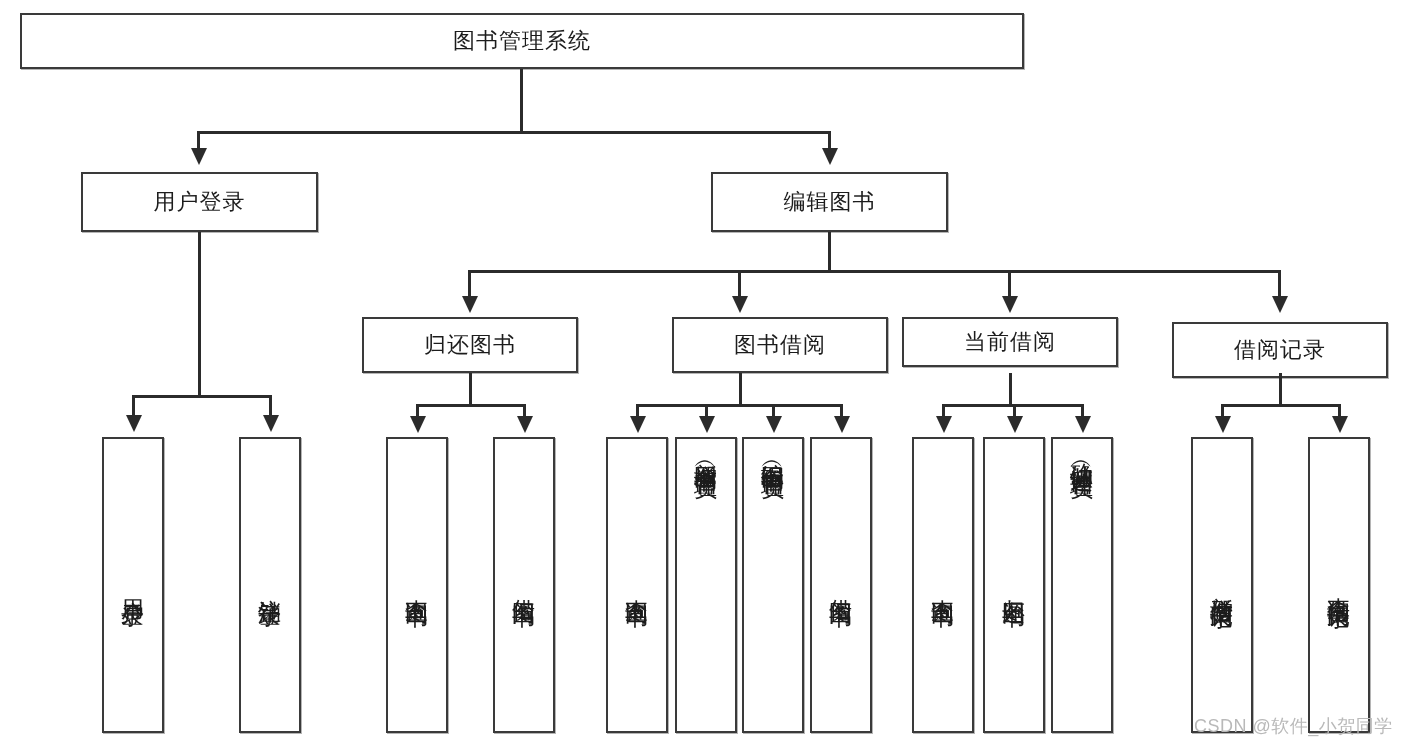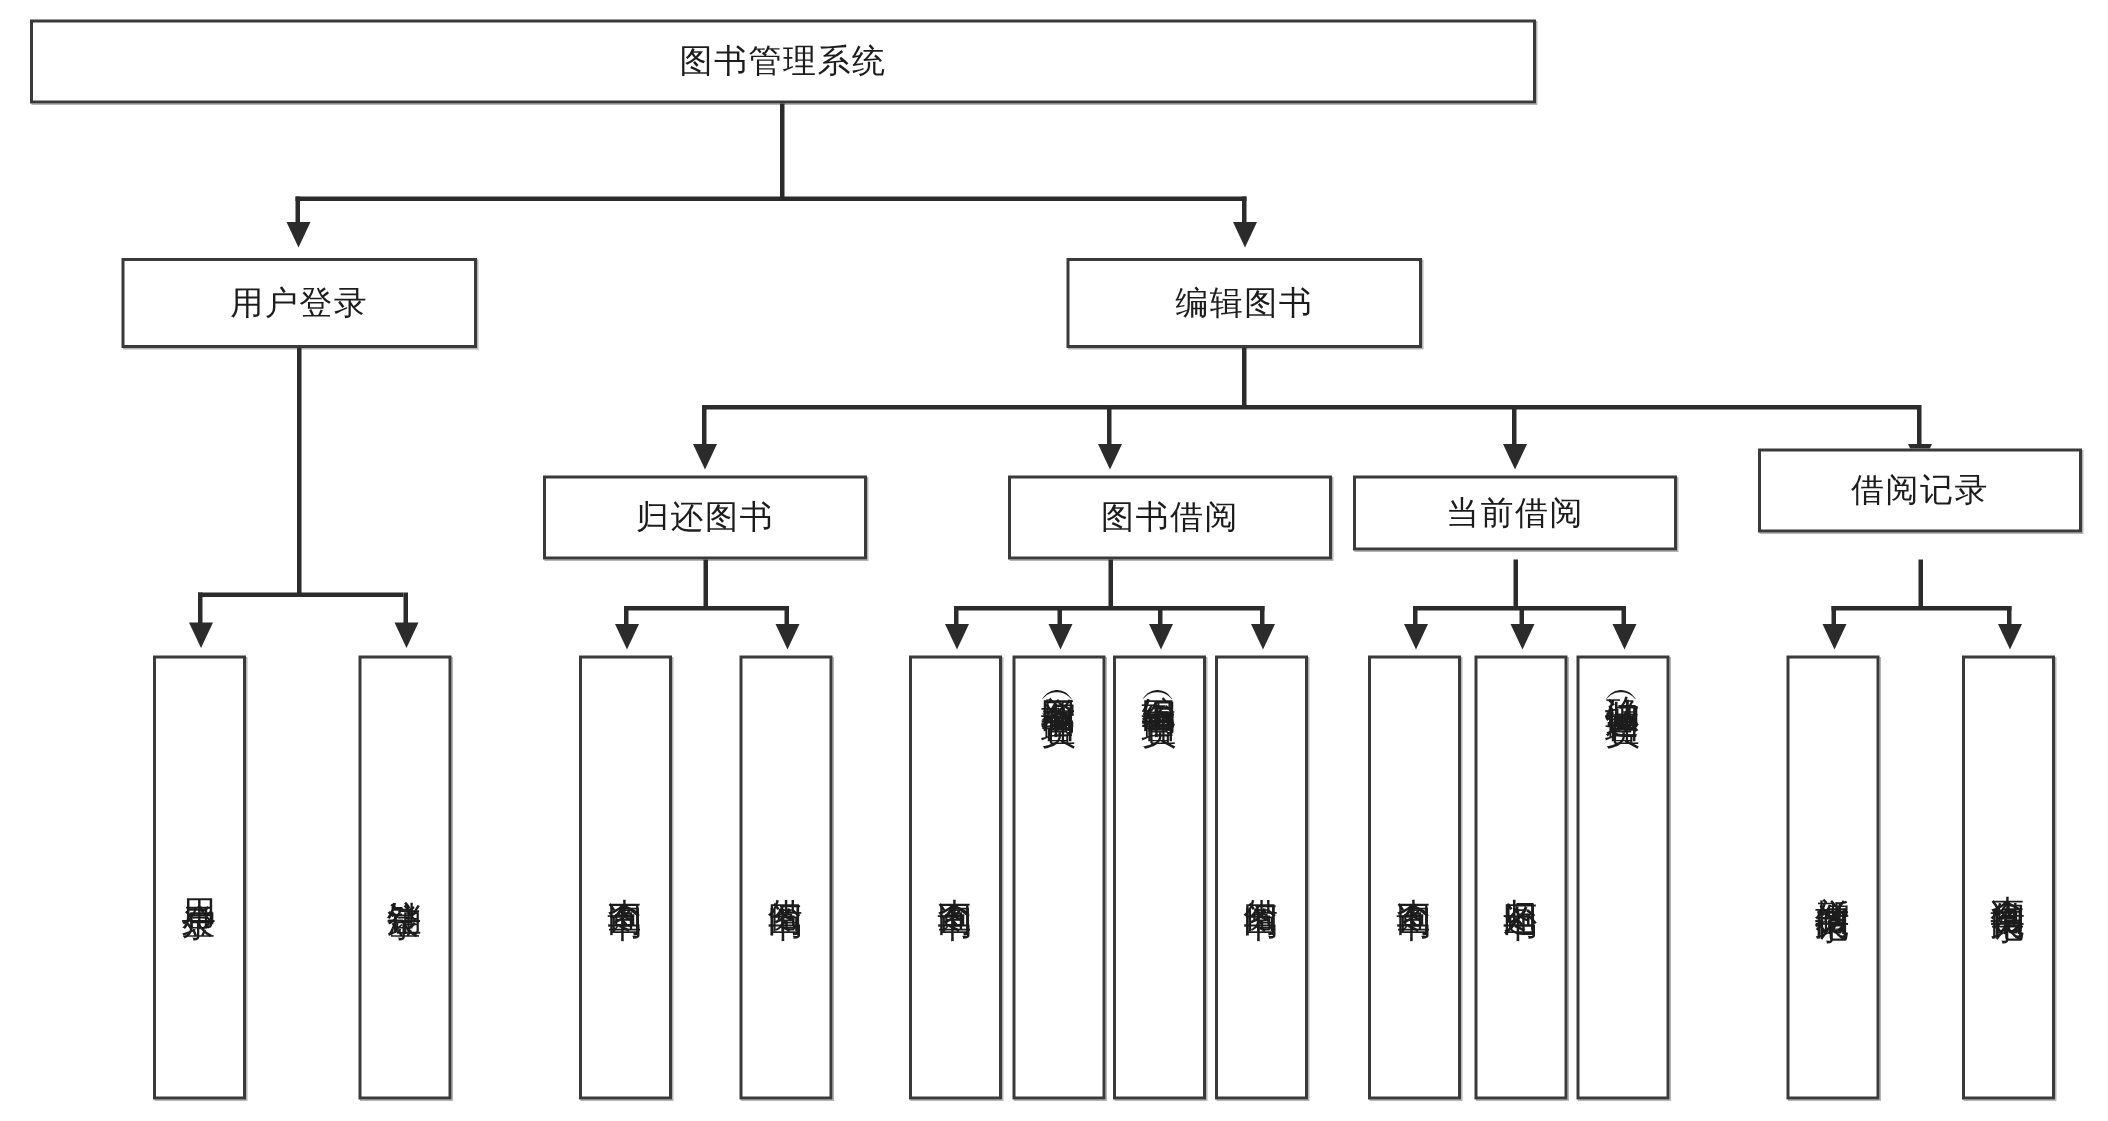--- a/index.html
+++ b/index.html
@@ -121,21 +121,21 @@
 
   <div class="node hshadow" style="left:362px; top:317px; width:216px; height:56px;">
     <span class="node-label">归还图书</span>
   </div>
   <div class="node hshadow" style="left:632px; top:317px; width:216px; height:56px;margin-left:40px;">
     <span class="node-label">图书借阅</span>
   </div>
   <div class="node hshadow" style="left:902px; top:317px; width:216px; height:50px;">
     <span class="node-label">当前借阅</span>
   </div>
-  <div class="node hshadow" style="left:1172px; top:299px; width:216px; height:56px;text-align:center;">
+  <div class="node hshadow" style="left:1172px; top:322px; width:216px; height:56px;text-align:center;">
     <span class="node-label">借阅记录</span>
   </div>
 
   <div class="vline" style="left:469px; top:373px; width:3px; height:33px;"></div>
   <div class="hline" style="left:416px; top:404px; width:110px;"></div>
   <div class="vline" style="left:416px; top:404px; width:3px; height:14px;"></div>
   <div class="arrow" style="left:410px; top:416px;"></div>
   <div class="vline" style="left:523px; top:404px; width:3px; height:14px;"></div>
   <div class="arrow" style="left:517px; top:416px;"></div>
 
@@ -203,14 +203,15 @@
     <span class="leaf-label">确认归还（管理员）</span>
   </div>
 
   <div class="leaf center" style="left:1191px; top:437px; width:62px; height:296px;">
     <span class="leaf-label">新增借阅记录</span>
   </div>
   <div class="leaf center" style="left:1308px; top:437px; width:62px; height:296px;">
     <span class="leaf-label">查询借阅记录</span>
   </div>
 
+  <div class="watermark" style="left:1194px; top:714px;">CSDN @软件_小贺同学</div>
 
 </div>
 
 </body></html>

